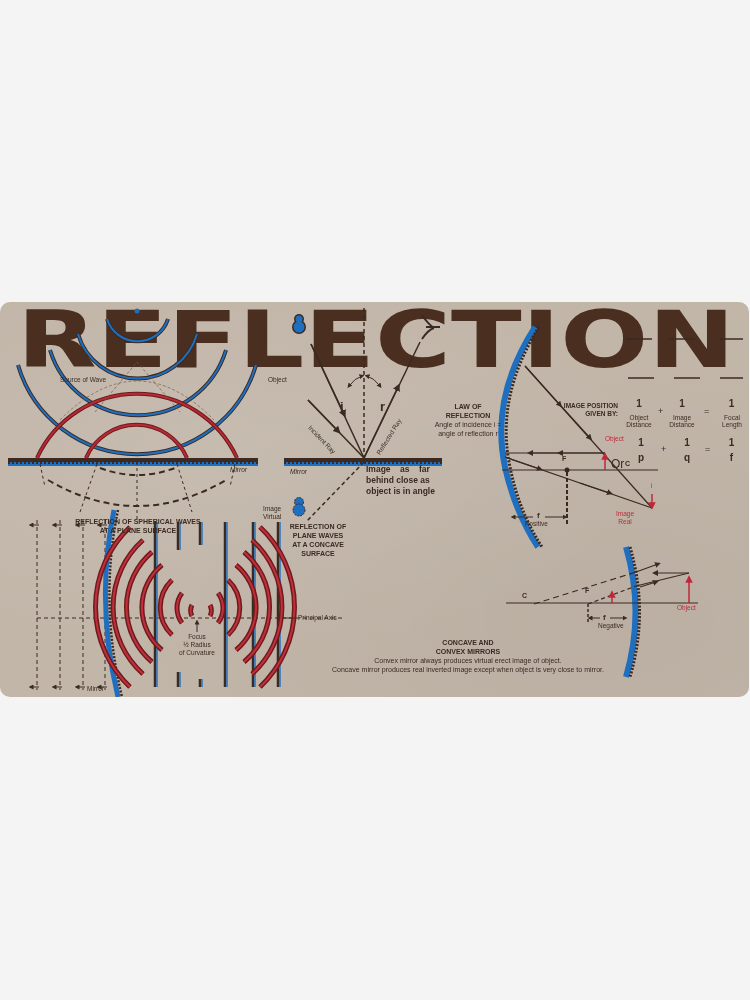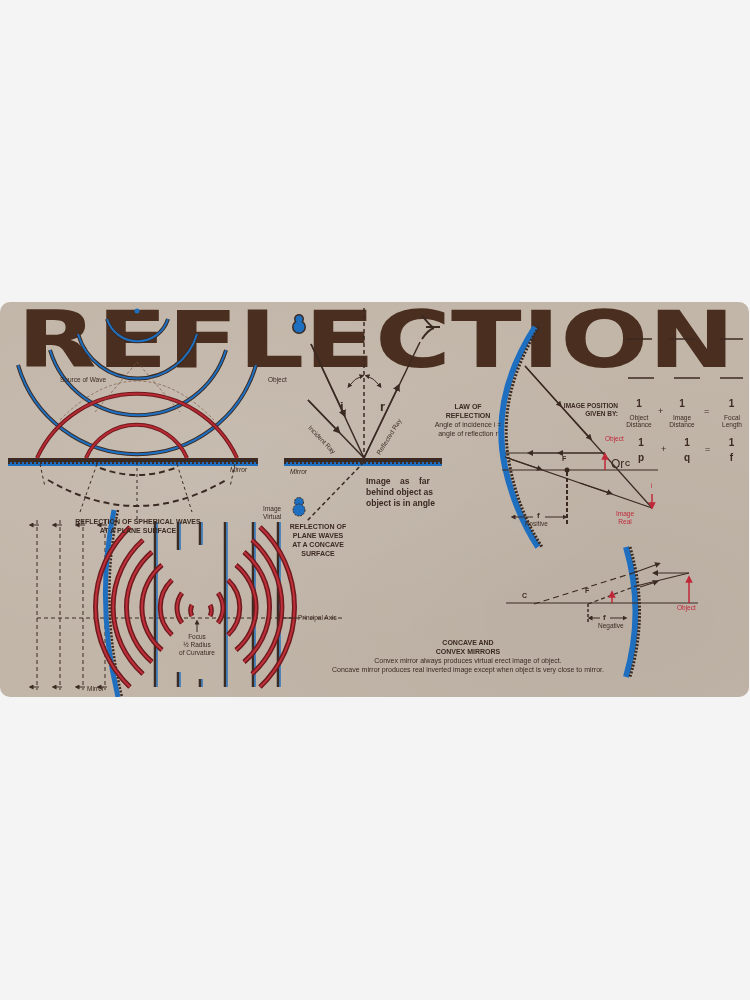--- a/index.html
+++ b/index.html
@@ -275,23 +275,23 @@
   <div class="lbl small" style="left:268px;top:74px;">Object</div>
   <div class="lbl bold" style="left:340px;top:97px;font-size:13px;">i</div>
   <div class="lbl bold" style="left:380px;top:97px;font-size:13px;">r</div>
   <div class="lbl small" style="left:312px;top:122px;transform:rotate(46deg);transform-origin:left top;">Incident Ray</div>
   <div class="lbl small" style="left:375px;top:150px;transform:rotate(-58deg);transform-origin:left top;">Reflected Ray</div>
   <div class="lbl small" style="left:290px;top:166px;font-style:italic;">Mirror</div>
   <div class="lbl small center" style="left:263px;top:203px;line-height:8px;">
     <div>Image</div>
     <div>Virtual</div>
   </div>
-  <div class="lbl bold" style="left:366px;top:174px;font-size:8.5px;line-height:11px;">
+  <div class="lbl bold" style="left:366px;top:162px;font-size:8.5px;line-height:11px;">
     <div style="white-space:pre;">Image    as    far</div>
-    <div>behind object as</div>
+    <div>behind close as</div>
     <div>object is in angle</div>
   </div>
   <div class="lbl center" style="left:418px;top:100px;width:100px;font-size:7px;line-height:9px;">
     <div class="bold">LAW OF</div>
     <div class="bold">REFLECTION</div>
     <div>Angle of incidence i =</div>
     <div>angle of reflection r</div>
   </div>
 
   <div class="lbl bold" style="left:556px;top:100px;font-size:6.5px;line-height:8px;text-align:right;width:62px;">

